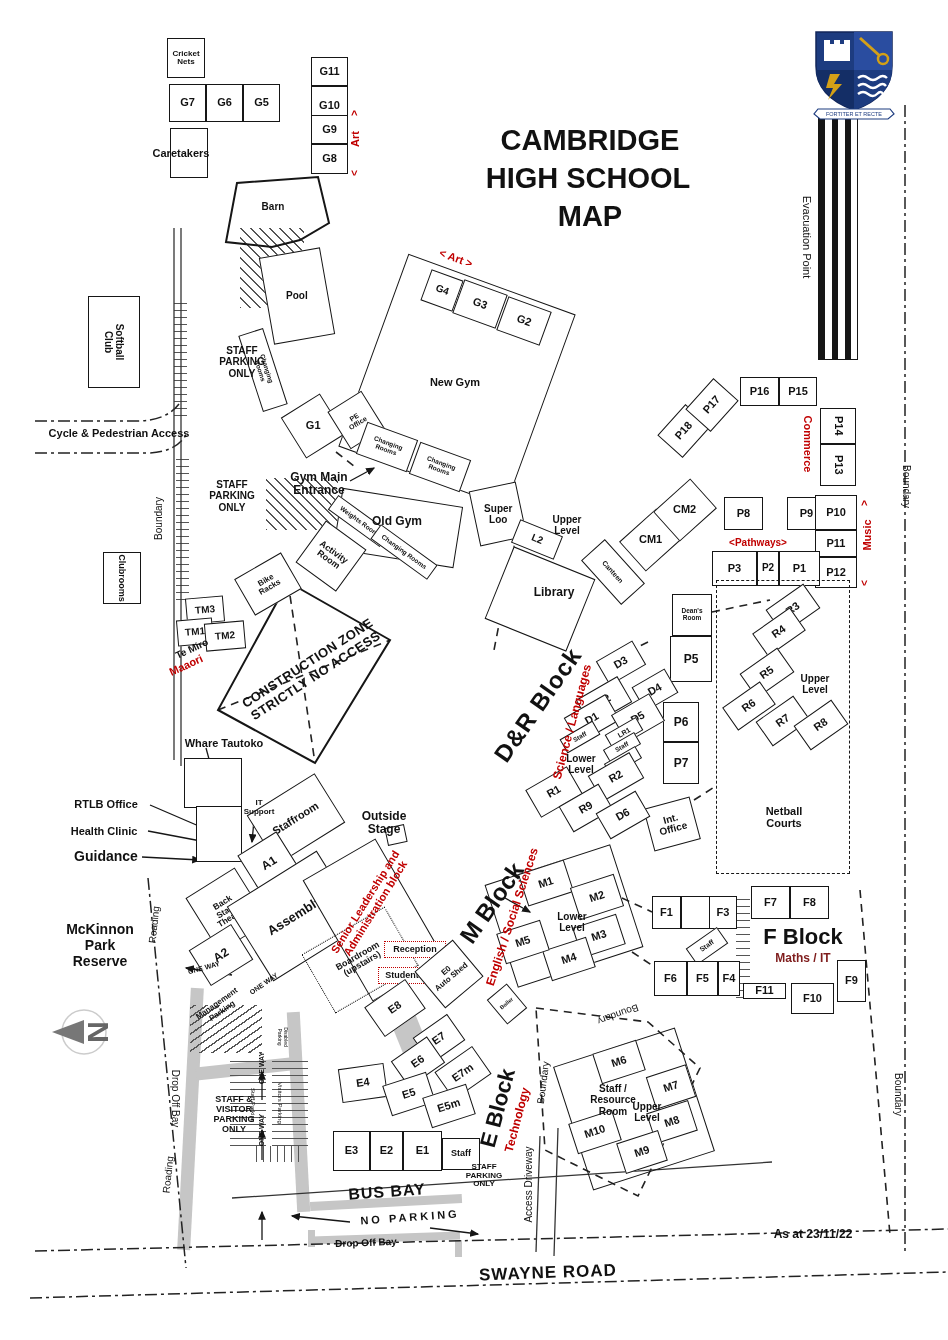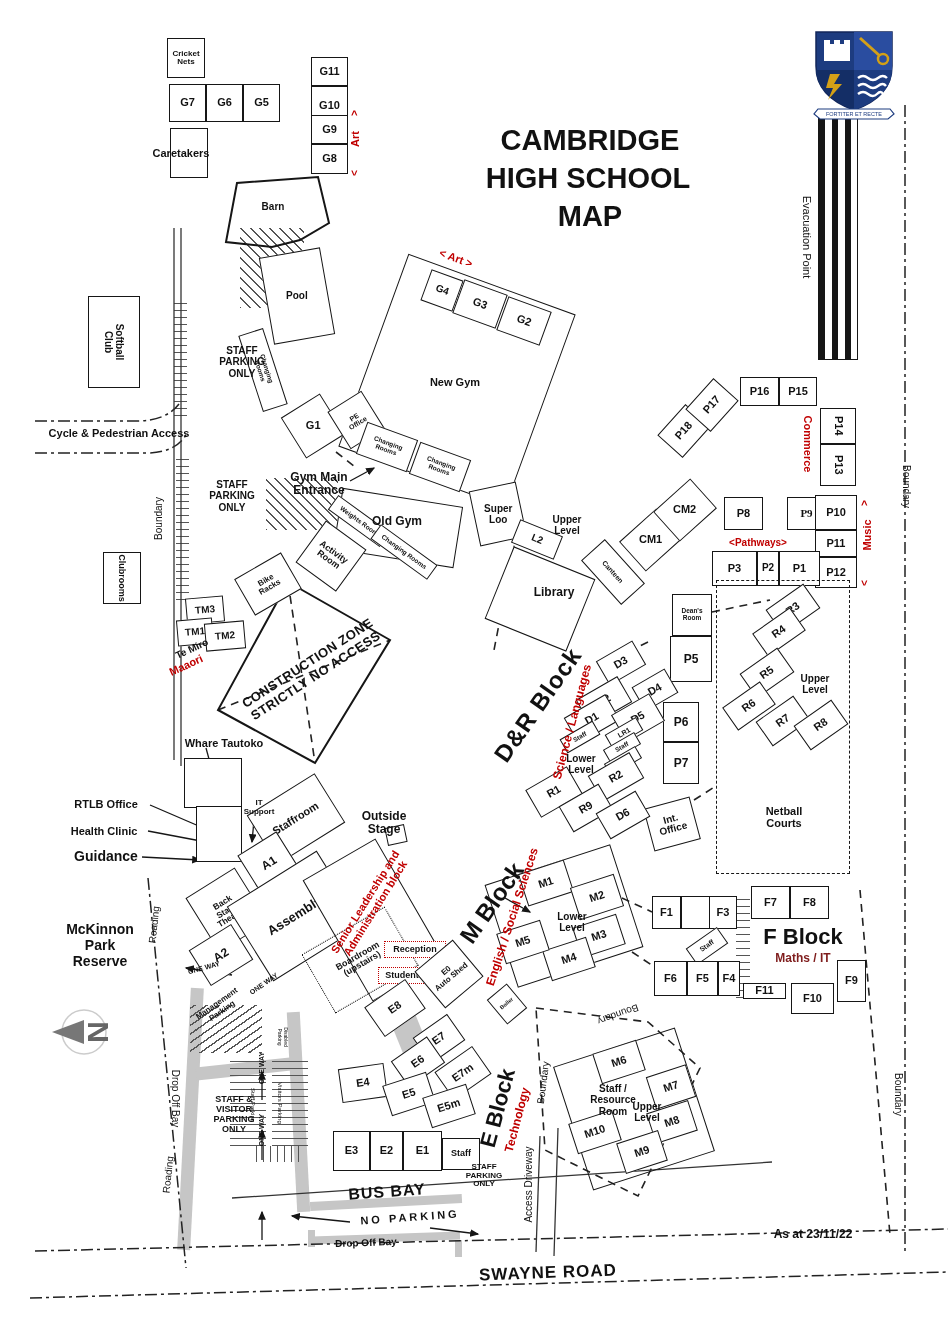--- a/index.html
+++ b/index.html
@@ -156,21 +156,21 @@
       </div>
       <div class="box" style="position: absolute; left: 820px; top: 408px; width: 36px; height: 36px; font-size: 11px;">
         <span style="transform: rotate(90deg);">P14</span>
       </div>
       <div class="box" style="position: absolute; left: 820px; top: 444px; width: 36px; height: 42px; font-size: 11px;">
         <span style="transform: rotate(90deg);">P13</span>
       </div>
       <div class="box" style="position: absolute; left: 724px; top: 497px; width: 39px; height: 33px; font-size: 11px;">
         <span>P8</span>
       </div>
-      <div class="box" style="position: absolute; left: 787px; top: 497px; width: 39px; height: 33px; font-size: 11px; font-family: Liberation Serif, serif;">
+      <div class="box" style="position: absolute; left: 787px; top: 497px; width: 39px; height: 33px; font-size: 11px;">
         <span>P9</span>
       </div>
       <div class="box" style="position: absolute; left: 815px; top: 495px; width: 42px; height: 35px; font-size: 11px;">
         <span>P10</span>
       </div>
       <div class="box" style="position: absolute; left: 815px; top: 530px; width: 42px; height: 27px; font-size: 11px;">
         <span>P11</span>
       </div>
       <div class="box" style="position: absolute; left: 815px; top: 557px; width: 42px; height: 31px; font-size: 11px;">
         <span>P12</span>

